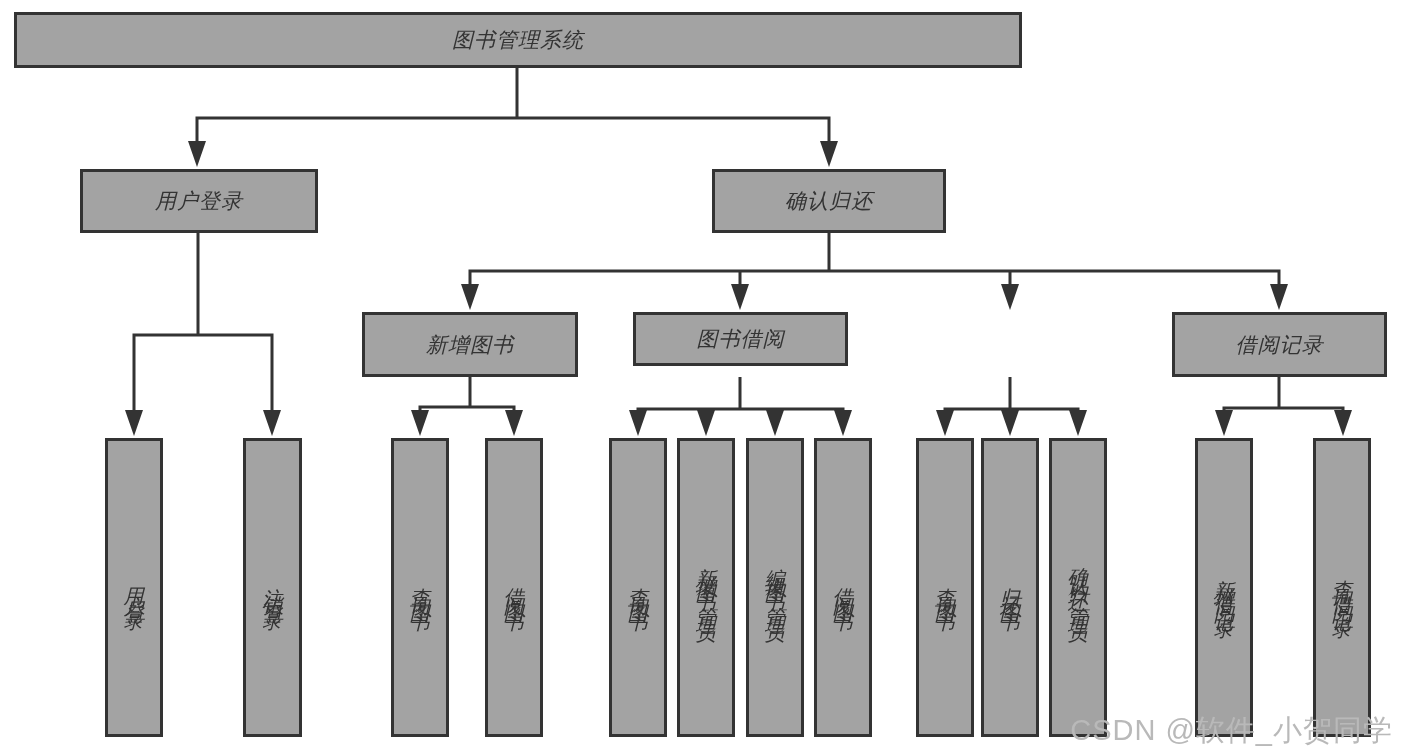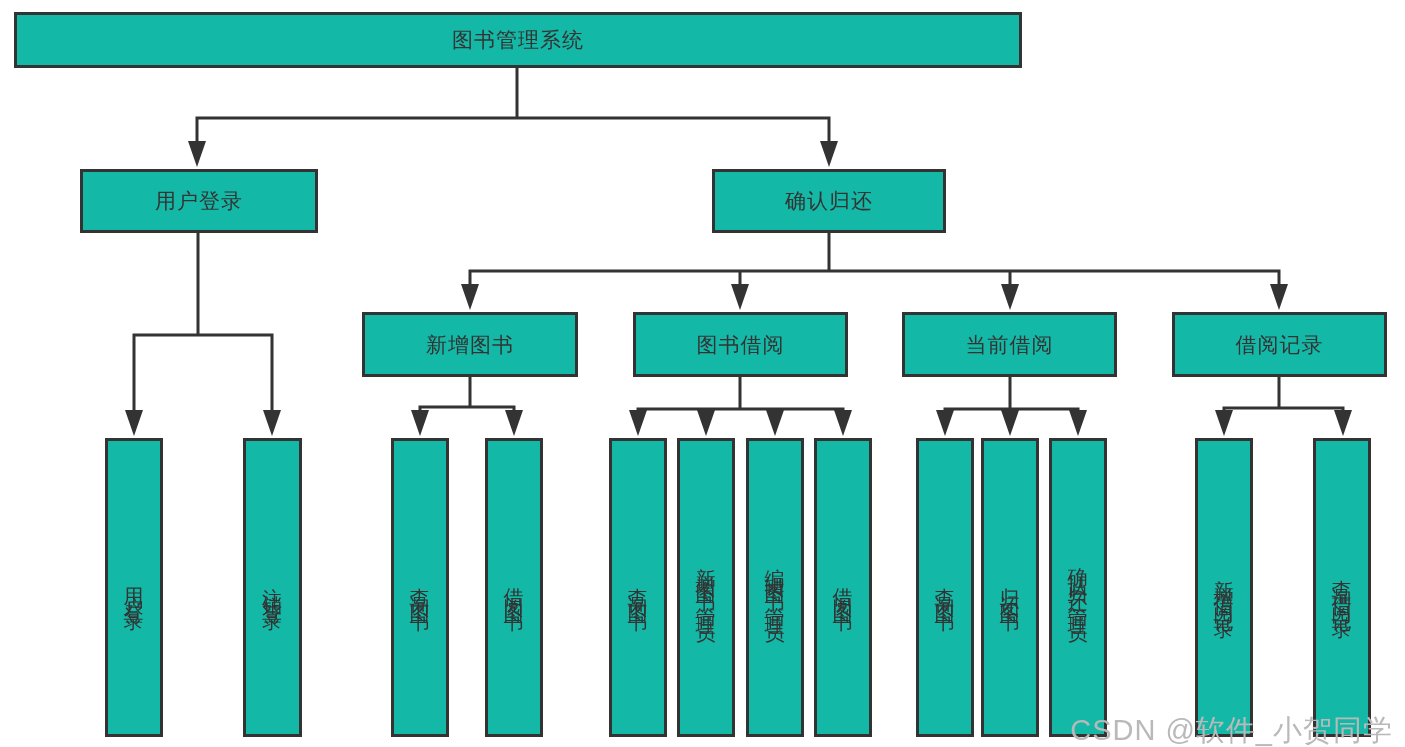--- a/index.html
+++ b/index.html
@@ -2,22 +2,22 @@
 <html><head>
 <meta charset="utf-8">
 <style>
   html,body { margin:0; padding:0; background:#ffffff; }
   .canvas {
     position:relative; width:1405px; height:747px; background:#ffffff;
     font-family:"Liberation Sans","DejaVu Sans",sans-serif; overflow:hidden;
   }
   svg.wires { position:absolute; left:0; top:0; width:1405px; height:747px; pointer-events:none; }
   .box {
-    position:absolute; box-sizing:border-box; border:3px solid #333333; background:#14b8a6;
-    display:flex; align-items:center; justify-content:center; color:#333333;
+    position:absolute; box-sizing:border-box; border:3px solid #333333; background:#a3a3a3;
+    display:flex; align-items:center; justify-content:center; color:#333333;font-style:italic;
   }
   .h { font-size:21px; letter-spacing:1px; }
   .v { writing-mode:vertical-lr; text-orientation:mixed; font-size:20px; letter-spacing:8px; line-height:1; padding:6px 0; }
   .watermark {
     position:absolute; right:12px; top:711px; z-index:10;
     font-size:29px; color:#b9b9b9; letter-spacing:1px; white-space:nowrap;
   }
 </style>
 </head>
 <body>
@@ -70,22 +70,21 @@
         <path d="M1334 410 L1352 410 L1343 436 Z"></path>
     </g>
   </svg>
 
   <div class="box h" style="left:14px;top:12px;width:1008px;height:56px">图书管理系统</div>
 
   <div class="box h" style="left:80px;top:169px;width:238px;height:64px">用户登录</div>
   <div class="box h" style="left:712px;top:169px;width:234px;height:64px">确认归还</div>
 
   <div class="box h" style="left:362px;top:312px;width:216px;height:65px">新增图书</div>
-  <div class="box h" style="left:633px;top:312px;width:215px;height:65px">图书借阅</div>
-  <div class="box h" style="left:902px;top:312px;width:215px;height:65px">当前借阅</div>
+  <div class="box h" style="left:633px;top:312px;width:215px;height:54px">图书借阅</div>
   <div class="box h" style="left:1172px;top:312px;width:215px;height:65px">借阅记录</div>
 
   <div class="box v" style="left:105px;top:438px;width:58px;height:299px">用户登录</div>
   <div class="box v" style="left:243px;top:438px;width:59px;height:299px">注销登录</div>
 
   <div class="box v" style="left:391px;top:438px;width:58px;height:299px">查询图书</div>
   <div class="box v" style="left:485px;top:438px;width:58px;height:299px">借阅图书</div>
 
   <div class="box v" style="left:609px;top:438px;width:58px;height:299px">查询图书</div>
   <div class="box v" style="left:677px;top:438px;width:58px;height:299px">新增图书（管理员）</div>

